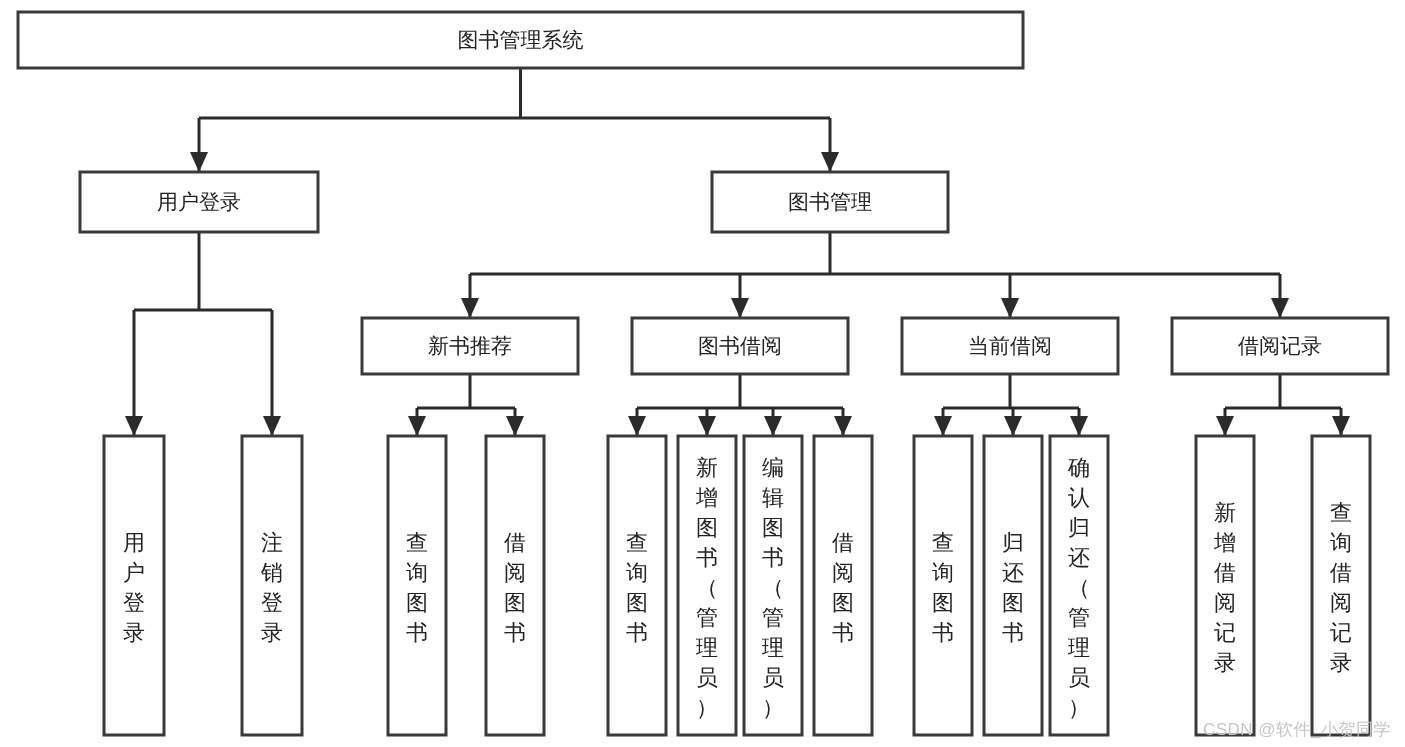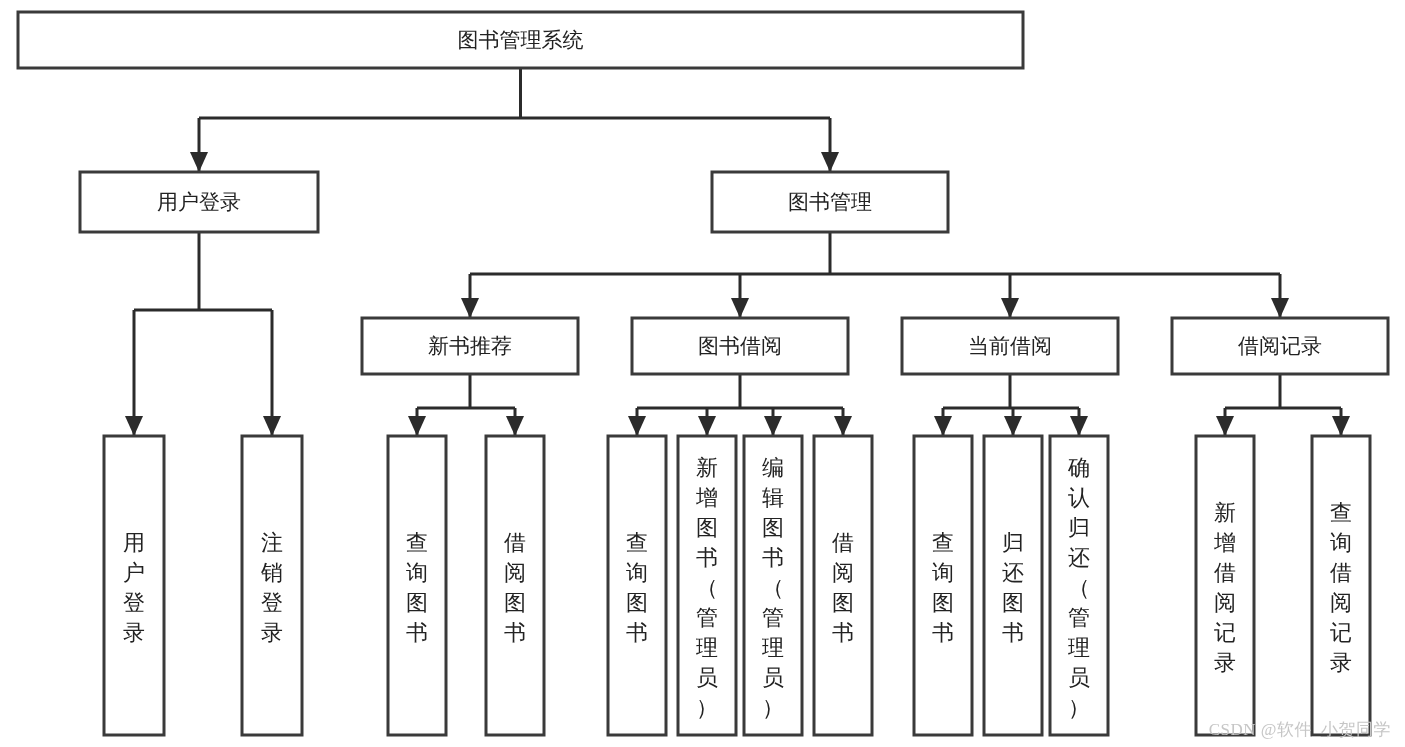--- a/index.html
+++ b/index.html
@@ -52,21 +52,21 @@
   .node-label-v {
     font-family: "DejaVu Sans", "Liberation Sans", sans-serif;
     font-size: 22px;
     fill: #222222;
     text-anchor: middle;
   }
   .watermark {
     position: absolute;
     right: 14px;
     bottom: 6px;
-    font-family: Liberation Serif, serif;
+    font-family: Liberation Sans, sans-serif;
     font-size: 17px;
     color: #c6c6c6;
     letter-spacing: 0.5px;
     white-space: nowrap;
     user-select: none;
   }
 </style>
 </head>
 <body>
 

